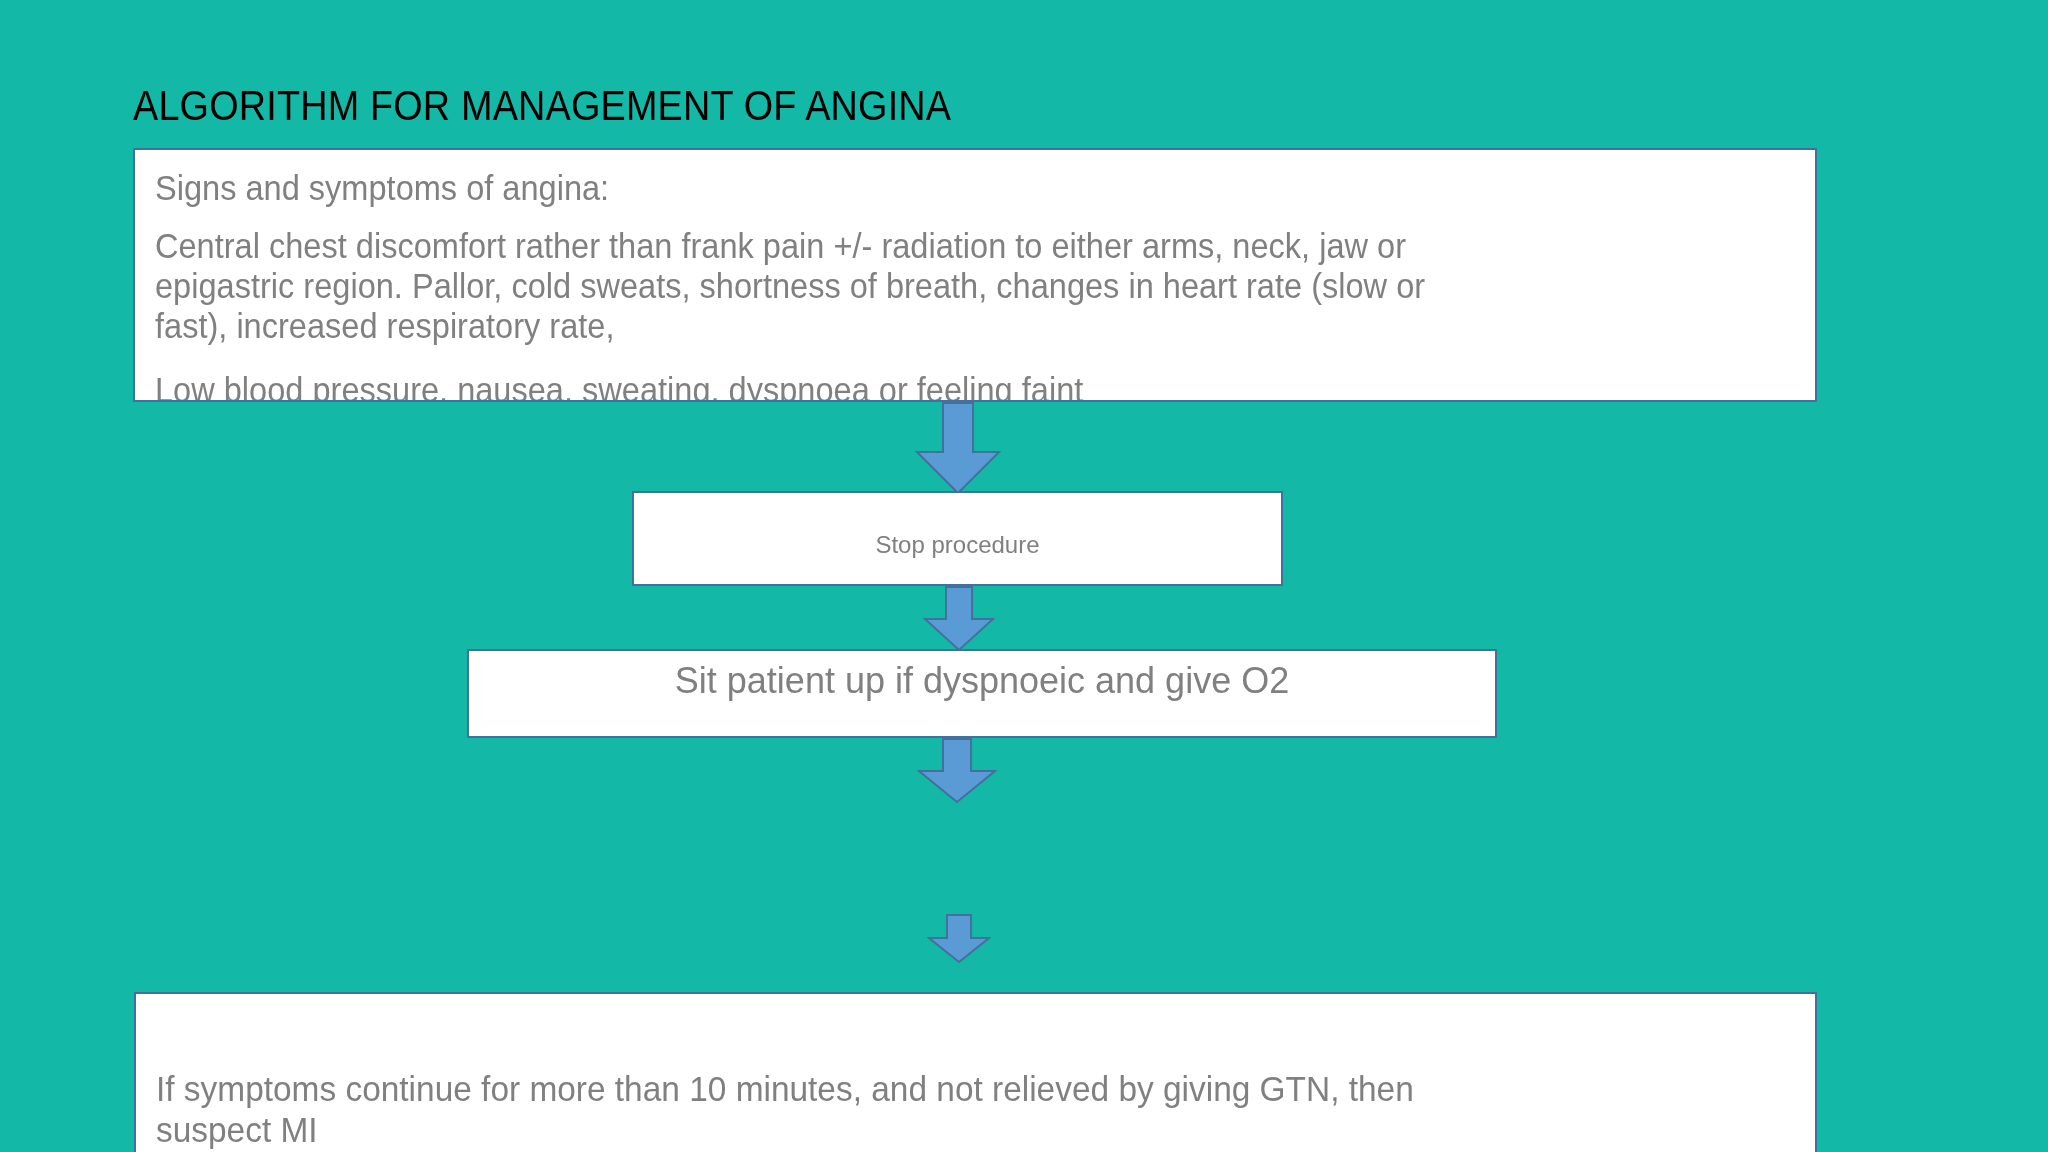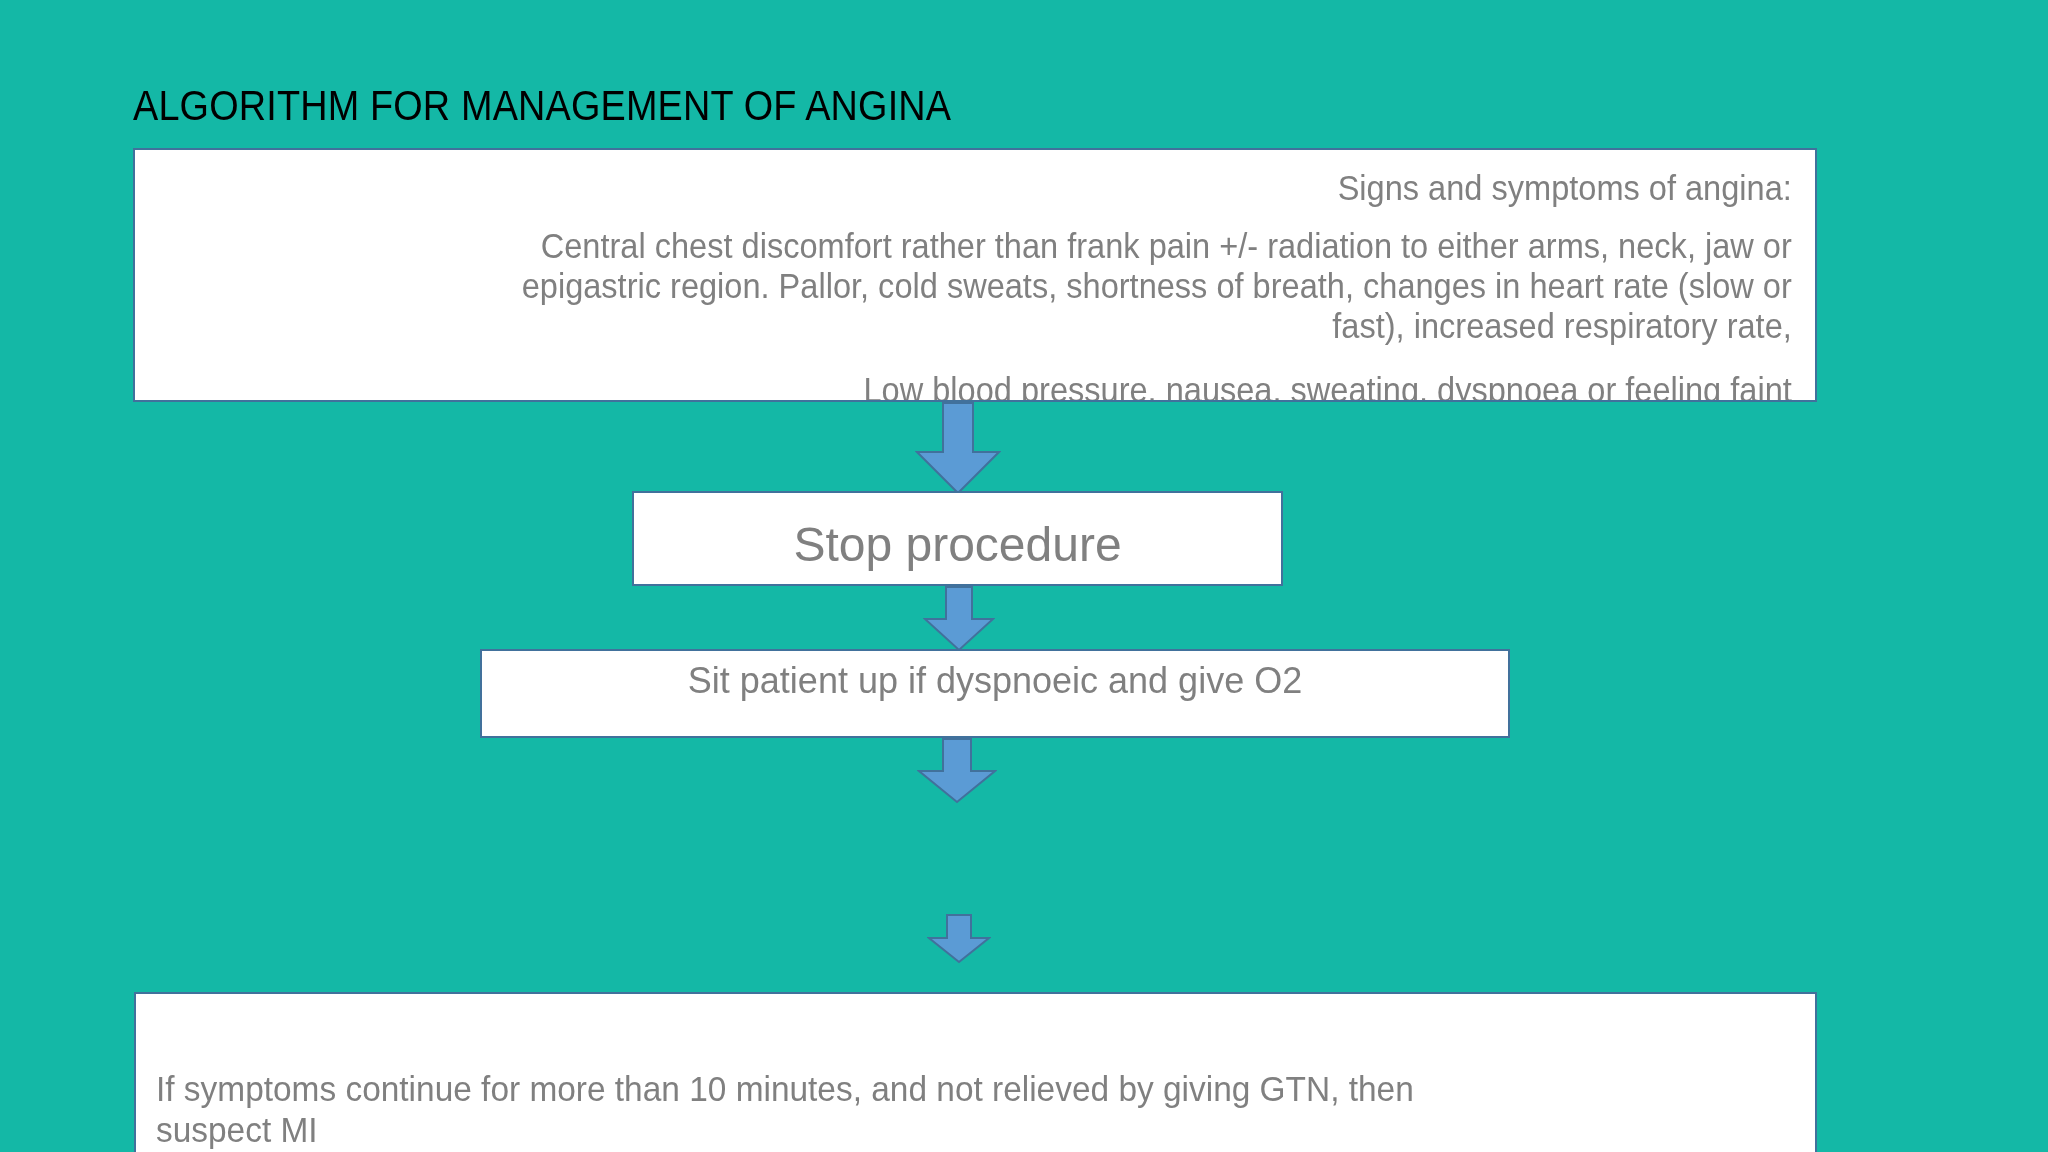--- a/index.html
+++ b/index.html
@@ -49,21 +49,20 @@
     transform-origin: left top;
     white-space: nowrap;
   }
 
   
   #box-symptoms {
     left: 133px;
     top: 148px;
     width: 1684px;
     height: 254px;
-    text-align: right;
   }
   #box-symptoms .inner {
     position: absolute;
     left: 20px;
     top: 6px;
     width: 1760px;
   }
   .sym-line {
     font-family: "Liberation Sans", sans-serif;
     color: #808080;
@@ -82,32 +81,31 @@
     top: 491px;
     width: 651px;
     height: 95px;
   }
   #box-stop .ctext {
     position: absolute;
     left: 0;
     right: 0;
     top: 30px;
     text-align: center;
-    font-size: 48px;
+    font-size: 24px;
     line-height: 44px;
     color: #808080;
   }
 
   
   #box-sit {
     left: 467px;
     top: 649px;
     width: 1030px;
     height: 89px;
-    margin-left: 13px;
   }
   #box-sit .ctext {
     position: absolute;
     left: 0;
     right: 0;
     top: 8px;
     text-align: center;
     font-size: 36px;
     line-height: 44px;
     color: #808080;

